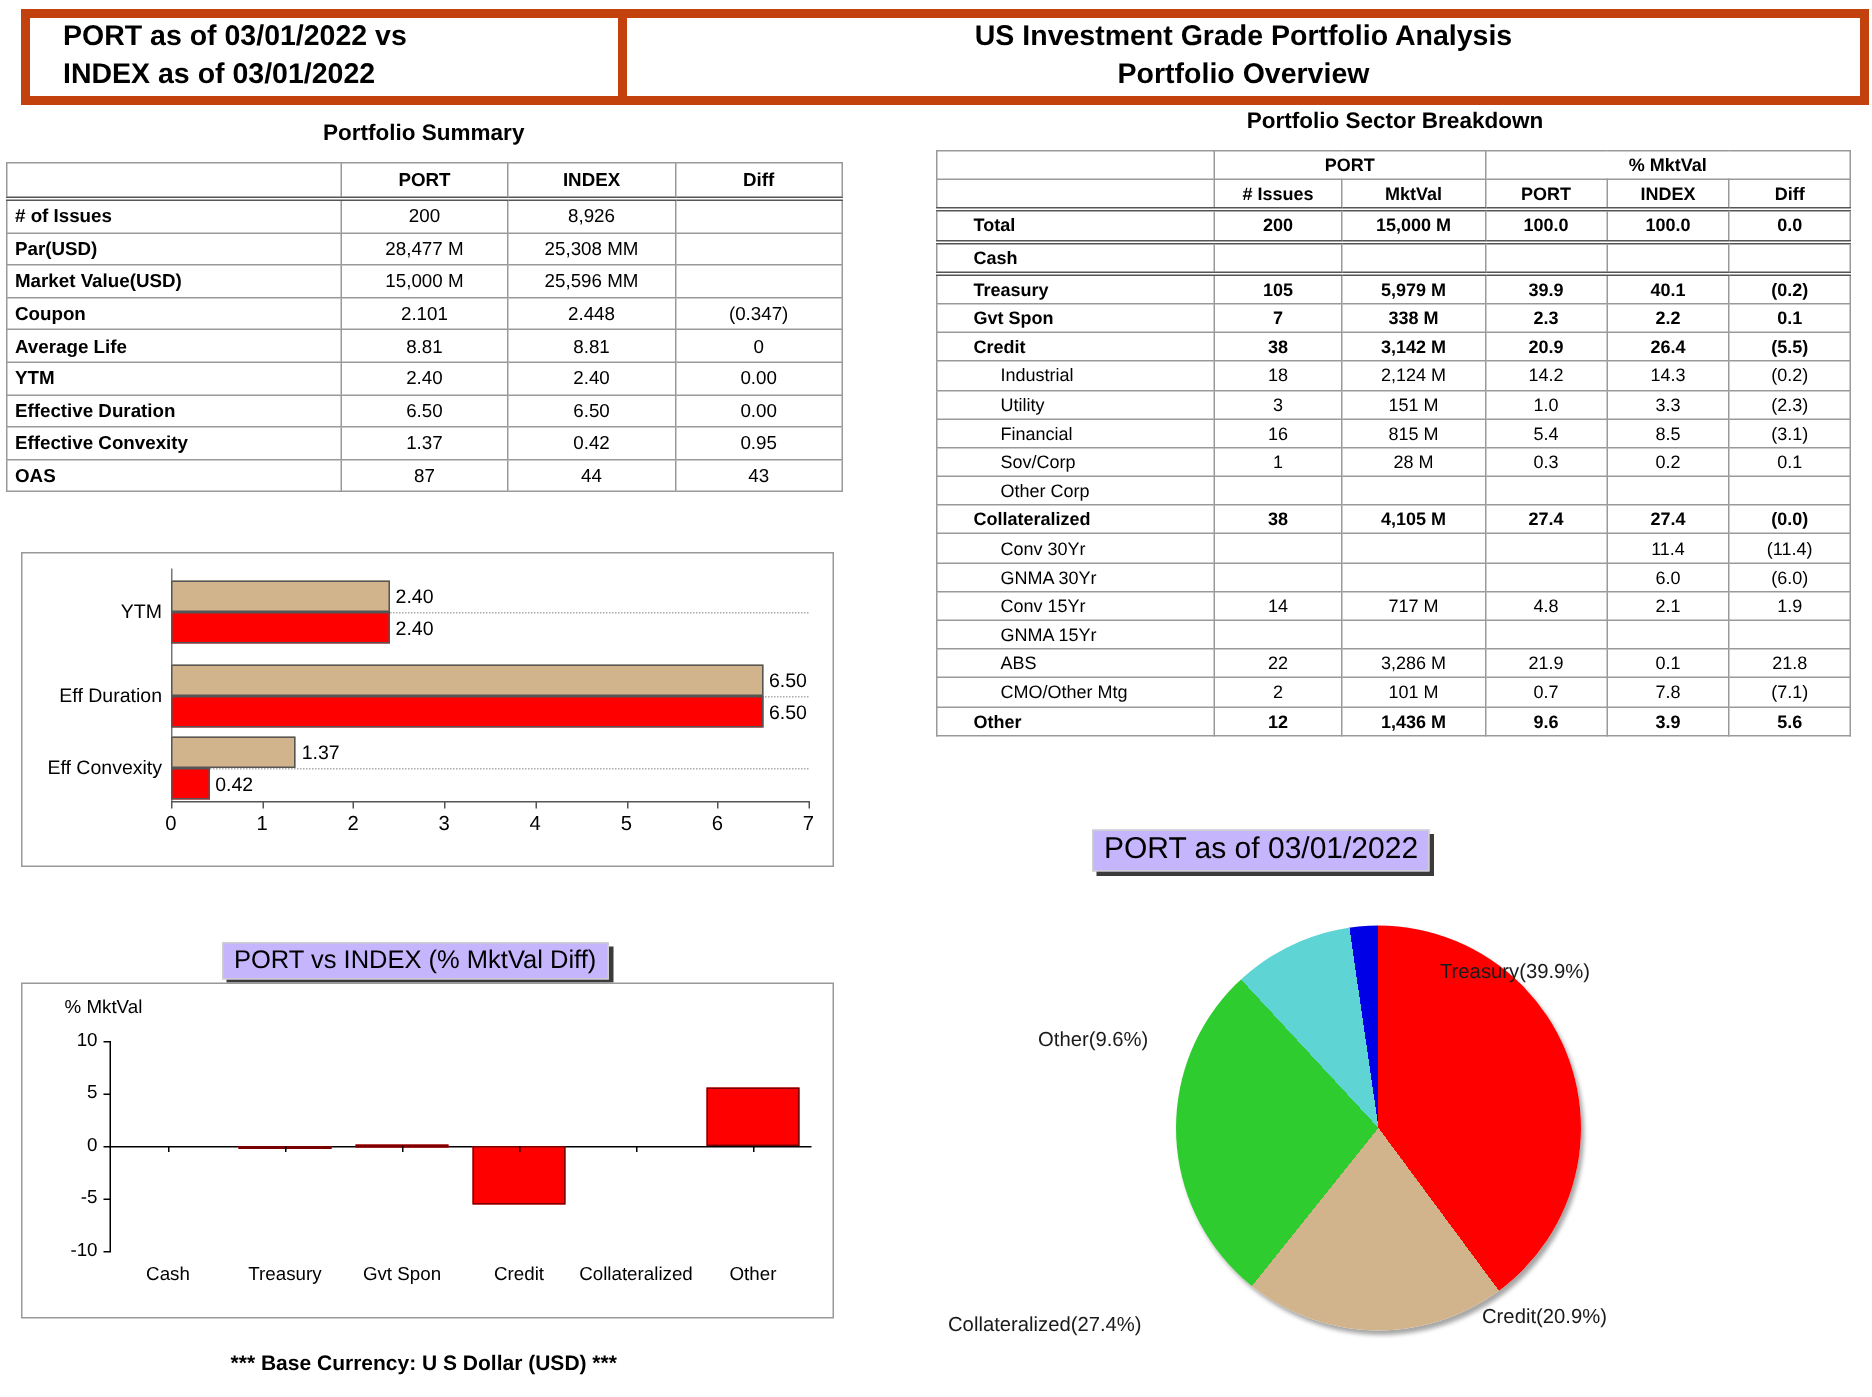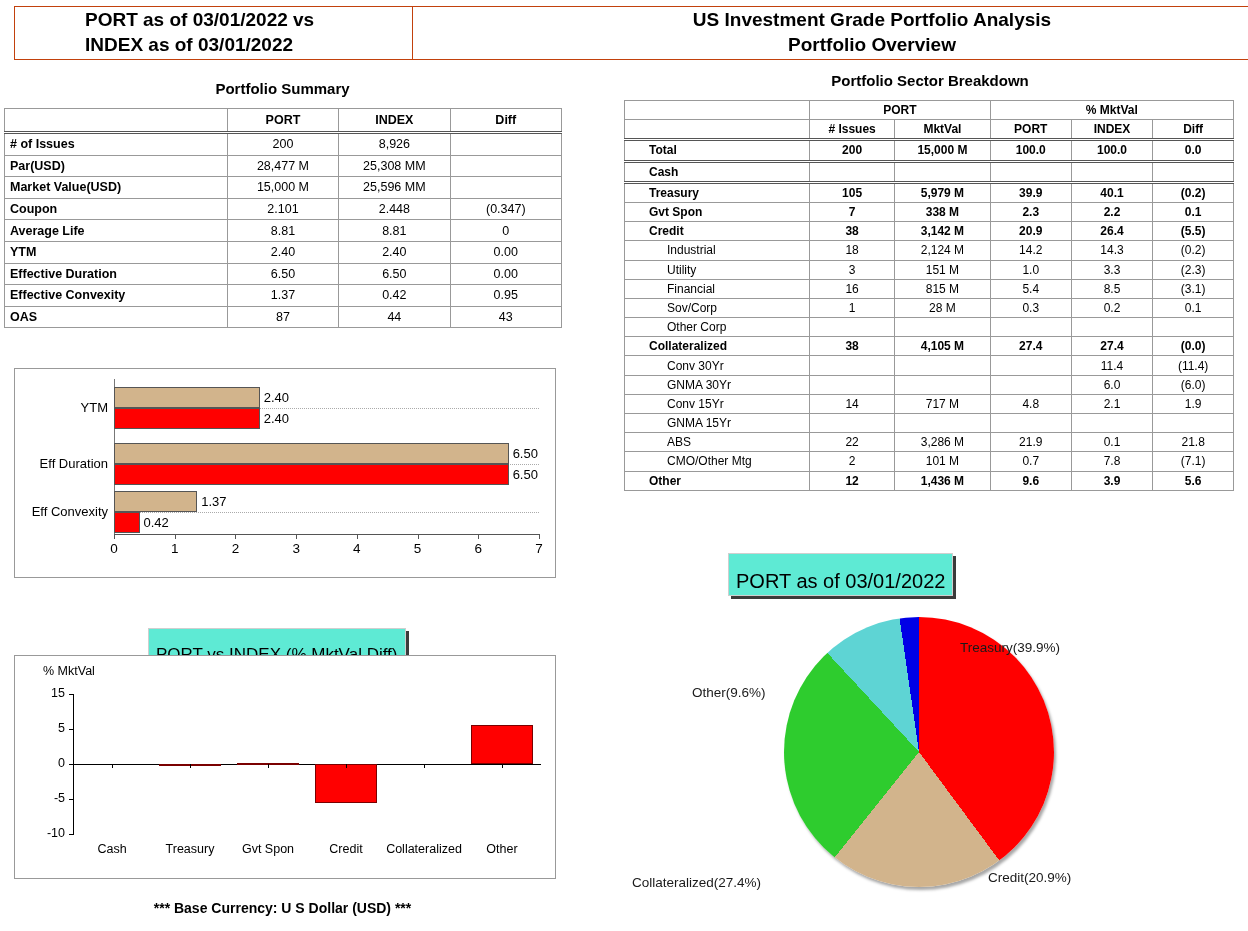--- a/index.html
+++ b/index.html
@@ -7,21 +7,21 @@
     width:1248px;height:931px;
     background:#ffffff;
     font-family:"Liberation Sans", sans-serif;
     color:#000;
     overflow:hidden;
     position:relative;
   }
   .page{position:relative;width:1248px;height:931px;}
 
   
-  .hdr{position:absolute;border:1px solid #c2410c;background:#fff;padding-left:48px;}
+  .hdr{position:absolute;border:6px solid #c2410c;background:#fff;}
   .hdr-left{left:14px;top:6px;width:396px;height:52px;}
   .hdr-right{left:412px;top:6px;width:822px;height:52px;}
   .hdr h1{
     margin:0;font-size:19px;font-weight:bold;line-height:25px;
     white-space:nowrap;
   }
   .hdr-left .ln{padding-left:22px;}
   .hdr-right .ln{text-align:center;}
 
   
@@ -56,23 +56,23 @@
   .tbl-sector .lvl1{font-weight:bold;padding-left:24px;}
   .tbl-sector .lvl2{font-weight:normal;padding-left:42px;}
   .tbl-sector .bold{font-weight:bold;}
   .tbl-sector .dbl td{border-bottom:3px double #555;}
 
   
   .chart-box{position:absolute;border:1px solid #999;background:#fff;}
 
   
   .plate{
-    position:absolute;background:#5eead4;border:1px solid #cfcfcf;
+    position:absolute;background:#c4b5fd;border:1px solid #cfcfcf;
     box-shadow:3px 3px 0 #3b3b3b;
-    font-size:17px;padding:16px 7px 2px 7px;white-space:nowrap;
+    font-size:17px;padding:1px 7px 2px 7px;white-space:nowrap;
   }
 
   
   #bar-h{left:14px;top:368px;width:540px;height:208px;}
   .hb-axisline{position:absolute;left:99px;top:10px;width:1px;height:155px;background:#777;}
   .hb-xaxis{position:absolute;left:99px;top:165px;width:426px;height:1px;background:#555;}
   .hb-bar{position:absolute;left:0;height:21px;border:1px solid #555;box-sizing:border-box;}
   .hb-lab{
     position:absolute;font-size:13px;white-space:nowrap;
     color:#000;
@@ -388,21 +388,21 @@
       <div class="hb-tick" style="left:524px"></div>
       <div class="hb-ticklab" style="left:511px">7</div>
     </div>
 
   <div class="plate" id="plate-v" style="left: 148px; top: 628px; text-align: right;">PORT vs INDEX (% MktVal Diff)</div>
   <div class="chart-box" id="bar-v">
       <div class="vb-ylab">% MktVal</div>
       <div class="vb-yaxis" style="left:58px;top:38px;height:140px;"></div>
       <div class="vb-zero" style="left:58px;top:108px;width:468px;"></div>
       <div class="vb-tickmark" style="left:54px;top:38px;"></div>
-      <div class="vb-ytick" style="left:26px;top:30px;">15</div>
+      <div class="vb-ytick" style="left:26px;top:30px;">10</div>
       <div class="vb-tickmark" style="left:54px;top:73px;"></div>
       <div class="vb-ytick" style="left:26px;top:65px;">5</div>
       <div class="vb-tickmark" style="left:54px;top:108px;"></div>
       <div class="vb-ytick" style="left:26px;top:100px;">0</div>
       <div class="vb-tickmark" style="left:54px;top:143px;"></div>
       <div class="vb-ytick" style="left:26px;top:135px;">-5</div>
       <div class="vb-tickmark" style="left:54px;top:178px;"></div>
       <div class="vb-ytick" style="left:26px;top:170px;">-10</div>
       <div class="vb-xtick" style="left:97px;top:108px;"></div>
       <div class="vb-xlab" style="left:27px;top:186px;width:140px;">Cash</div>

